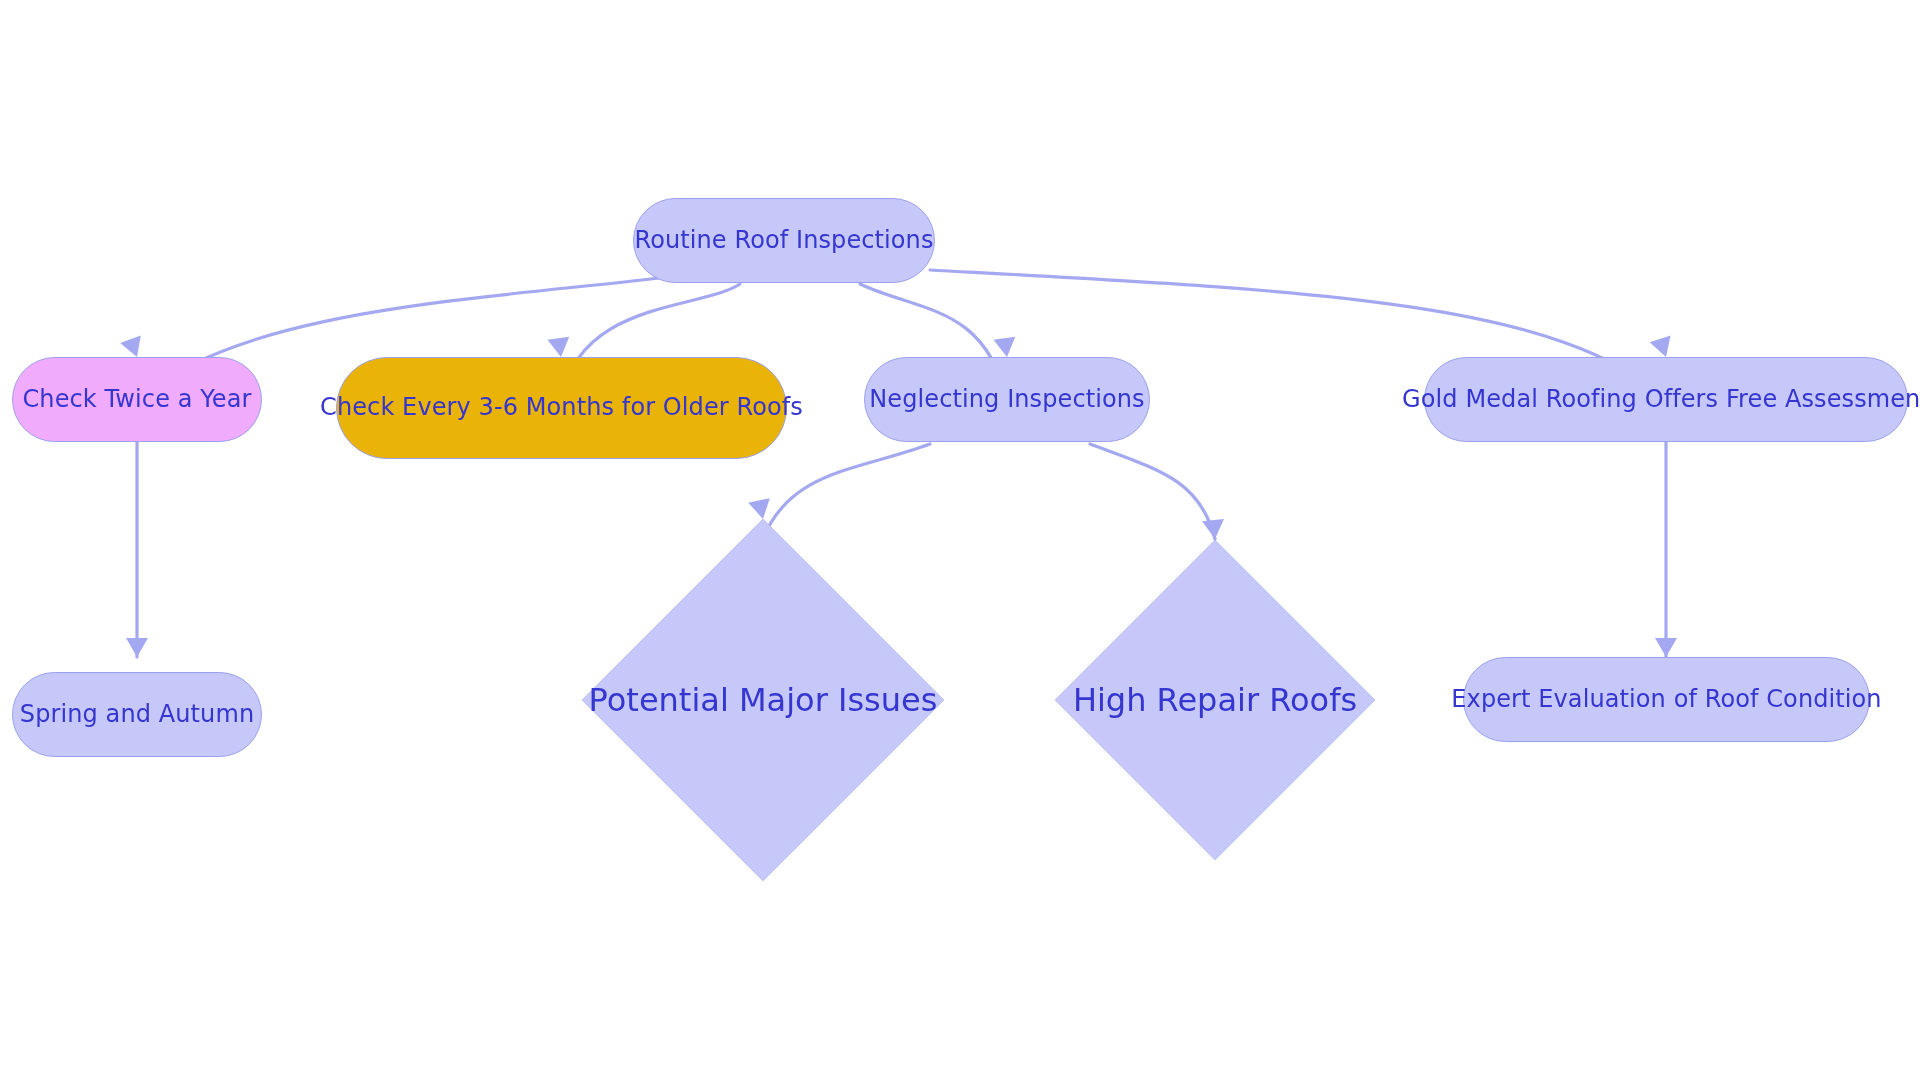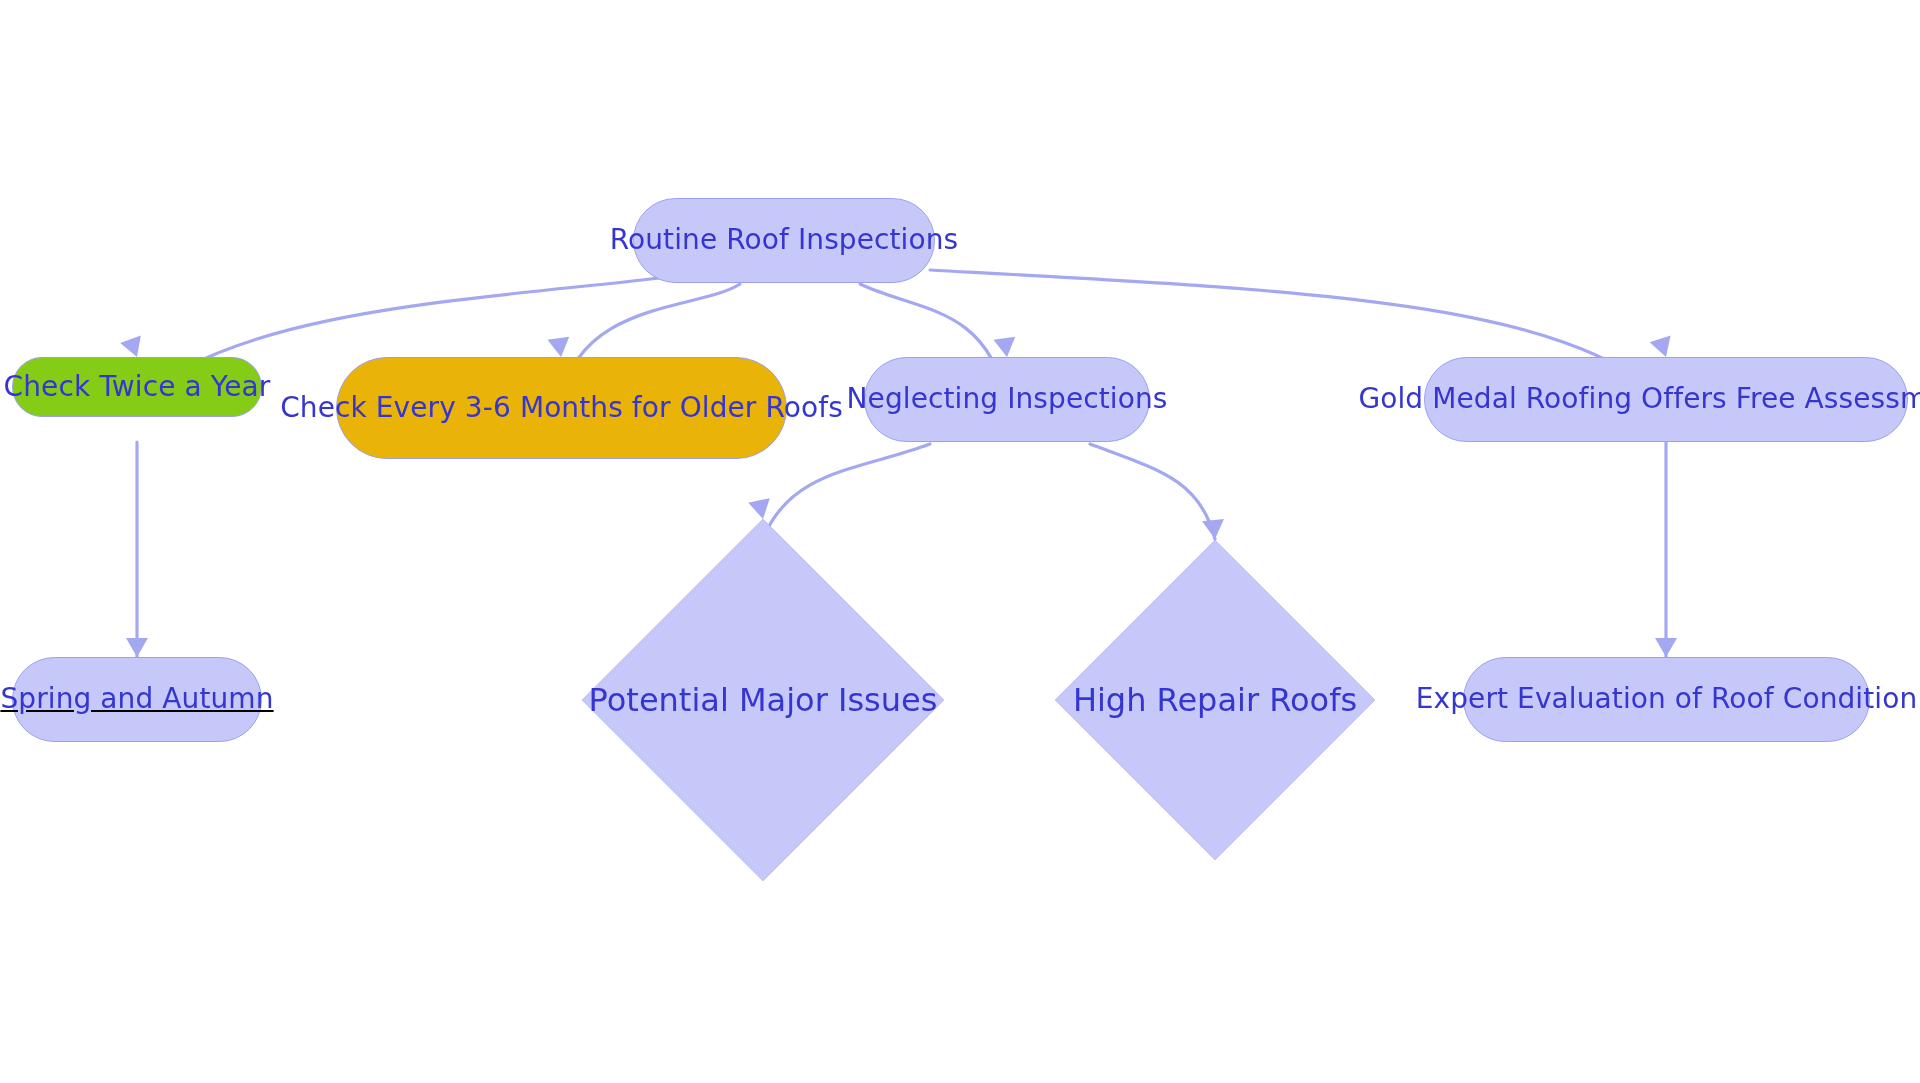--- a/index.html
+++ b/index.html
@@ -35,21 +35,21 @@
     justify-content: center;
     text-align: center;
   }
   .node-pill {
     background: #c5c8f8;
     border: 1.6px solid #9ba0ec;
     border-radius: 999px;
   }
   .node-label {
     color: #3535d0;
-    font-size: 28px;
+    font-size: 24px;
     font-weight: 400;
     letter-spacing: 0.1px;
     line-height: 1.15;
     white-space: nowrap;
     padding: 0 14px;
   }
   .node-diamond {
     position: absolute;
     display: flex;
     align-items: center;
@@ -95,33 +95,33 @@
         <polygon points="-11,-19 11,-19 0,0" transform="translate(763,519) rotate(-12)"></polygon>
         <polygon points="-11,-19 11,-19 0,0" transform="translate(1215,539) rotate(-6)"></polygon>
         <polygon points="-11,-19 11,-19 0,0" transform="translate(1666,657) rotate(0)"></polygon>
       </g>
   </svg>
 
   <div id="node-layer">
       <div class="node node-pill" style="left: 633px; top: 198px; width: 302px; height: 85px; background: rgb(197, 200, 248); border-color: rgb(155, 160, 236);">
         <span class="node-label" style="color: rgb(53, 53, 208);">Routine Roof Inspections</span>
       </div>
-      <div class="node node-pill" style="left: 12px; top: 357px; width: 250px; height: 60px; background: #84cc16; border-color: rgb(155, 160, 236);">
+      <div class="node node-pill" style="left: 12px; top: 357px; width: 250px; height: 85px; background: #f0abfc; border-color: rgb(155, 160, 236);">
         <span class="node-label" style="color: rgb(53, 53, 208);">Check Twice a Year</span>
       </div>
       <div class="node node-pill" style="left: 336px; top: 357px; width: 451px; height: 102px; background: #eab308; border-color: rgb(155, 160, 236);">
         <span class="node-label" style="color: rgb(53, 53, 208);">Check Every 3-6 Months for Older Roofs</span>
       </div>
       <div class="node node-pill" style="left: 864px; top: 357px; width: 286px; height: 85px; background: rgb(197, 200, 248); border-color: rgb(155, 160, 236);">
         <span class="node-label" style="color: rgb(53, 53, 208);">Neglecting Inspections</span>
       </div>
       <div class="node node-pill" style="left: 1424px; top: 357px; width: 484px; height: 85px; background: rgb(197, 200, 248); border-color: rgb(155, 160, 236);">
         <span class="node-label" style="color: rgb(53, 53, 208);">Gold Medal Roofing Offers Free Assessment</span>
       </div>
-      <div class="node node-pill" style="left: 12px; top: 657px; width: 250px; height: 85px; background: rgb(197, 200, 248); border-color: rgb(155, 160, 236); text-decoration: underline;">
+      <div class="node node-pill" style="left: 12px; top: 672px; width: 250px; height: 85px; background: rgb(197, 200, 248); border-color: rgb(155, 160, 236);">
         <span class="node-label" style="color: rgb(53, 53, 208);">Spring and Autumn</span>
       </div>
       <div class="node-diamond" style="left: 582px; top: 519px; width: 362px; height: 362px;">
         <svg class="diamond-shape" viewBox="0 0 100 100" preserveAspectRatio="none">
           <polygon points="50,0 100,50 50,100 0,50" fill="#c5c8f8" stroke="#9ba0ec" stroke-width="0.45" vector-effect="non-scaling-stroke"></polygon>
         </svg>
         <span class="diamond-label">Potential Major Issues</span>
       </div>
       <div class="node-diamond" style="left: 1055px; top: 540px; width: 320px; height: 320px;">
         <svg class="diamond-shape" viewBox="0 0 100 100" preserveAspectRatio="none">

